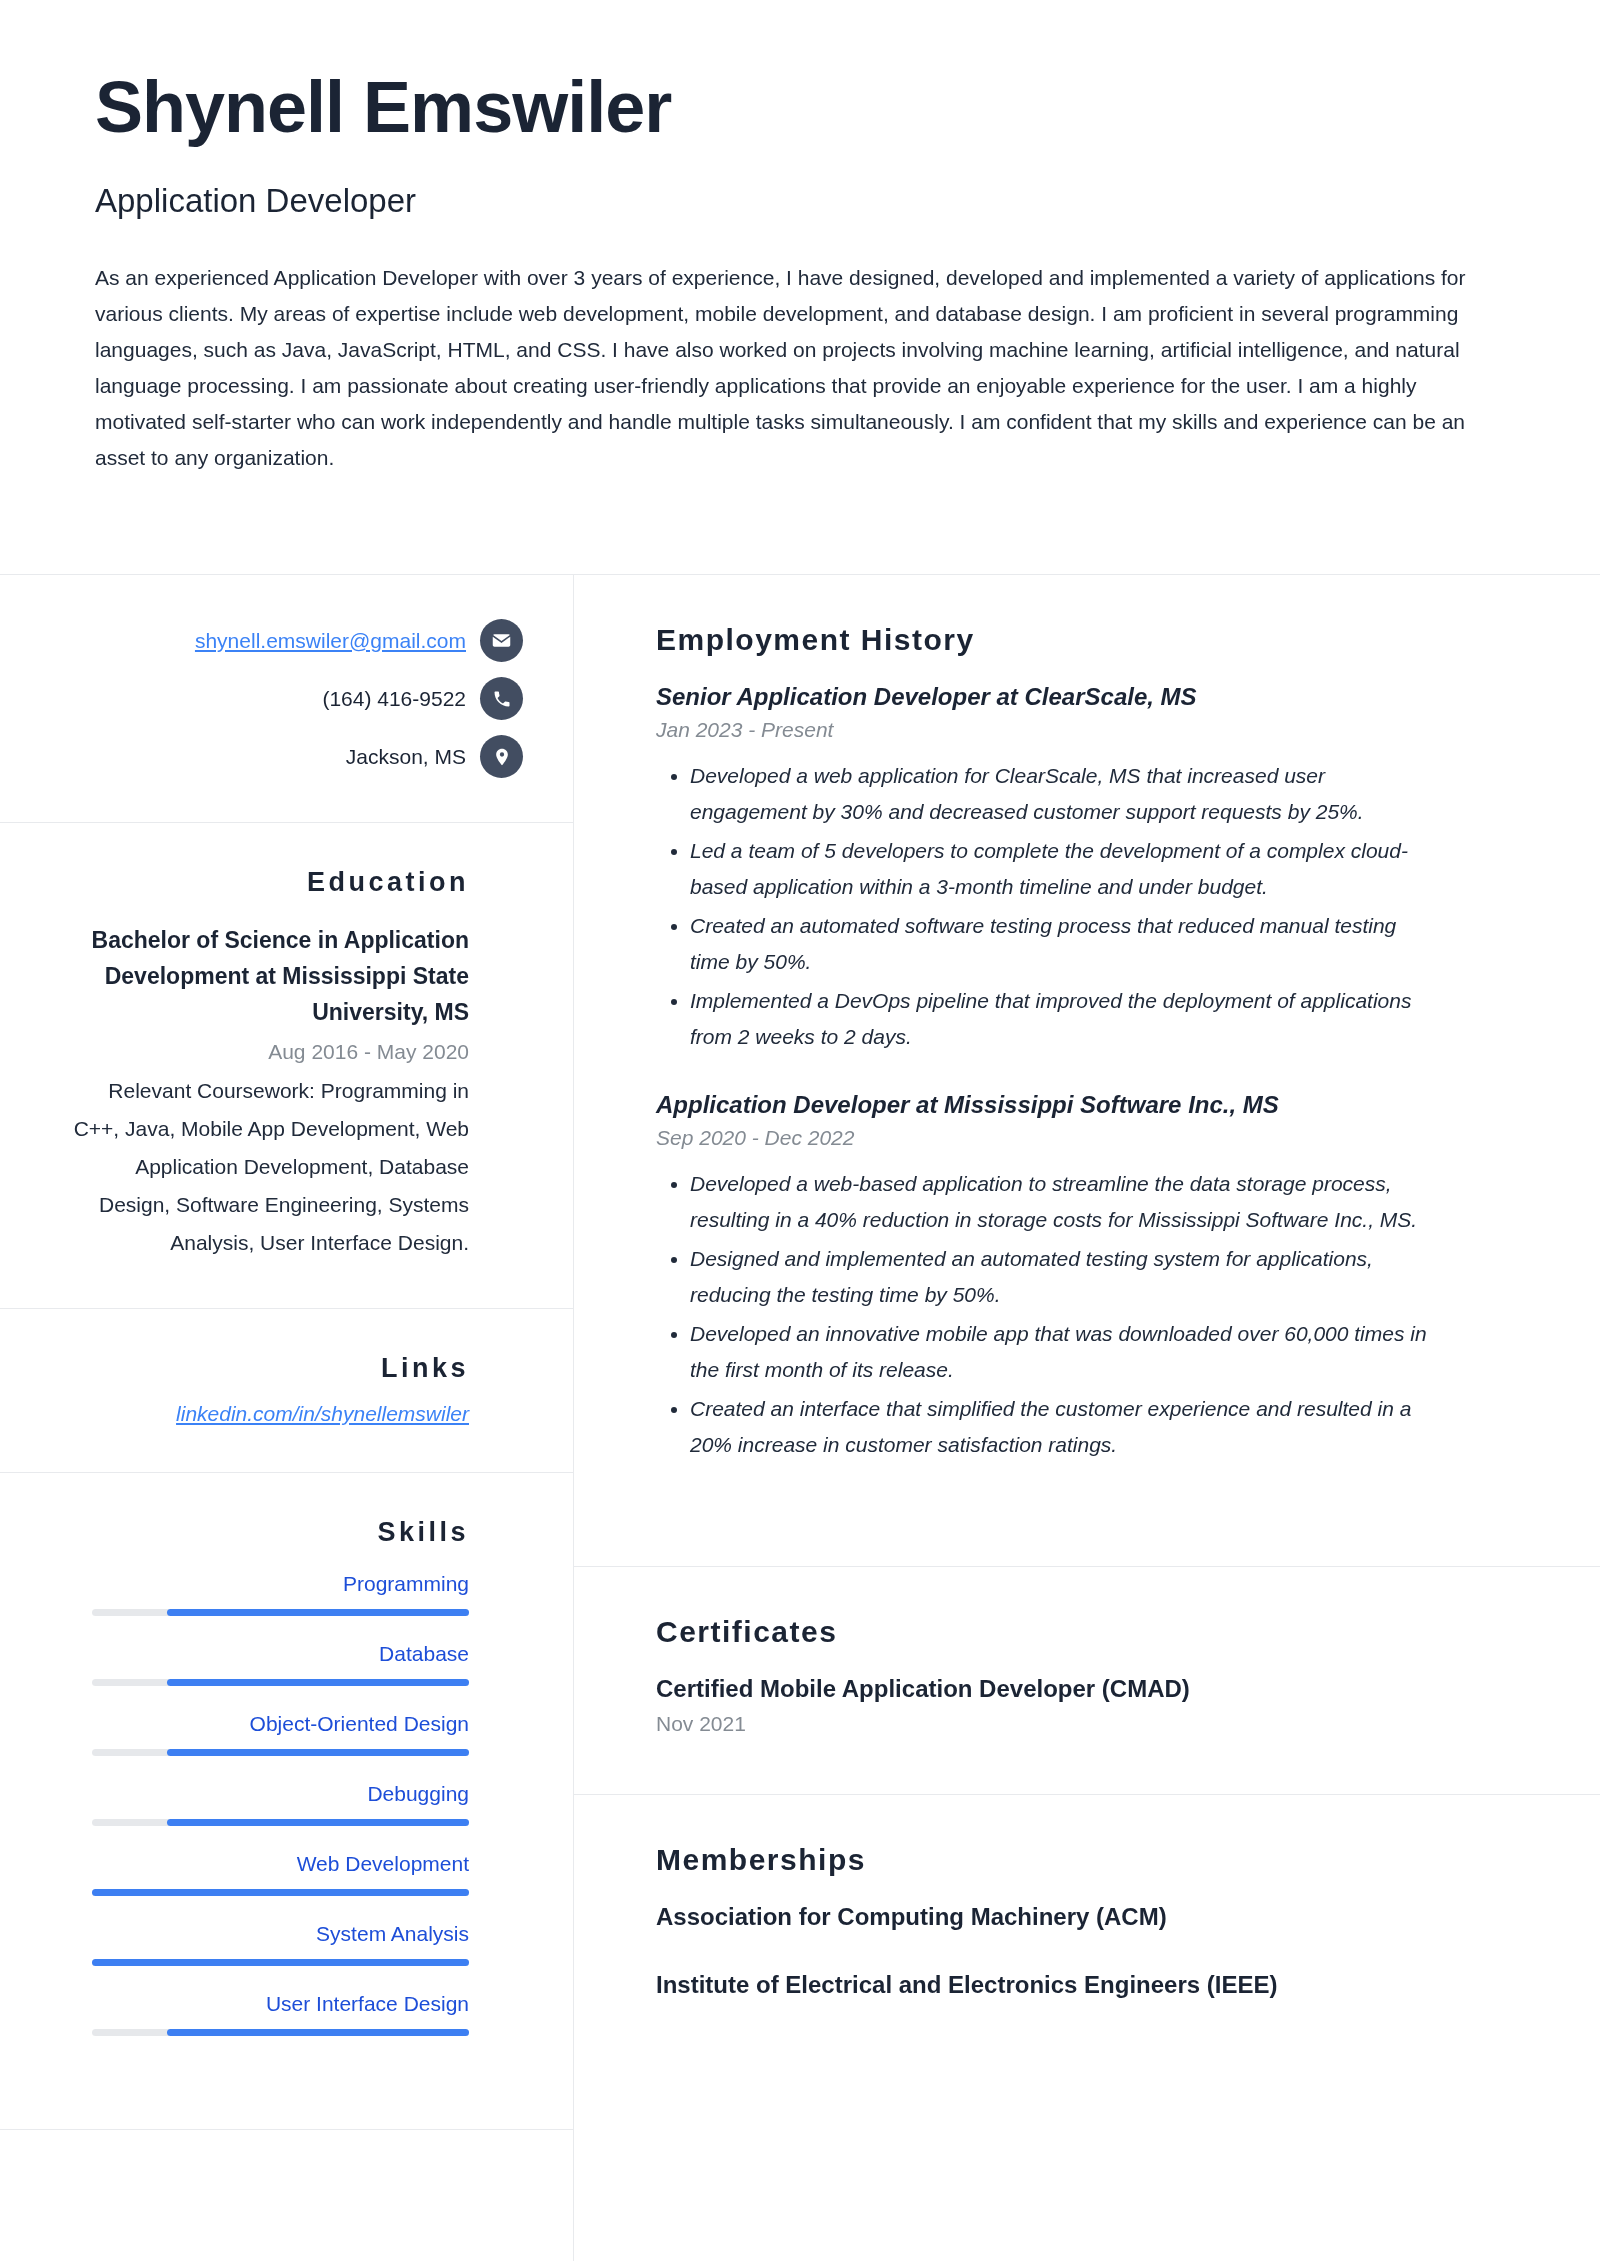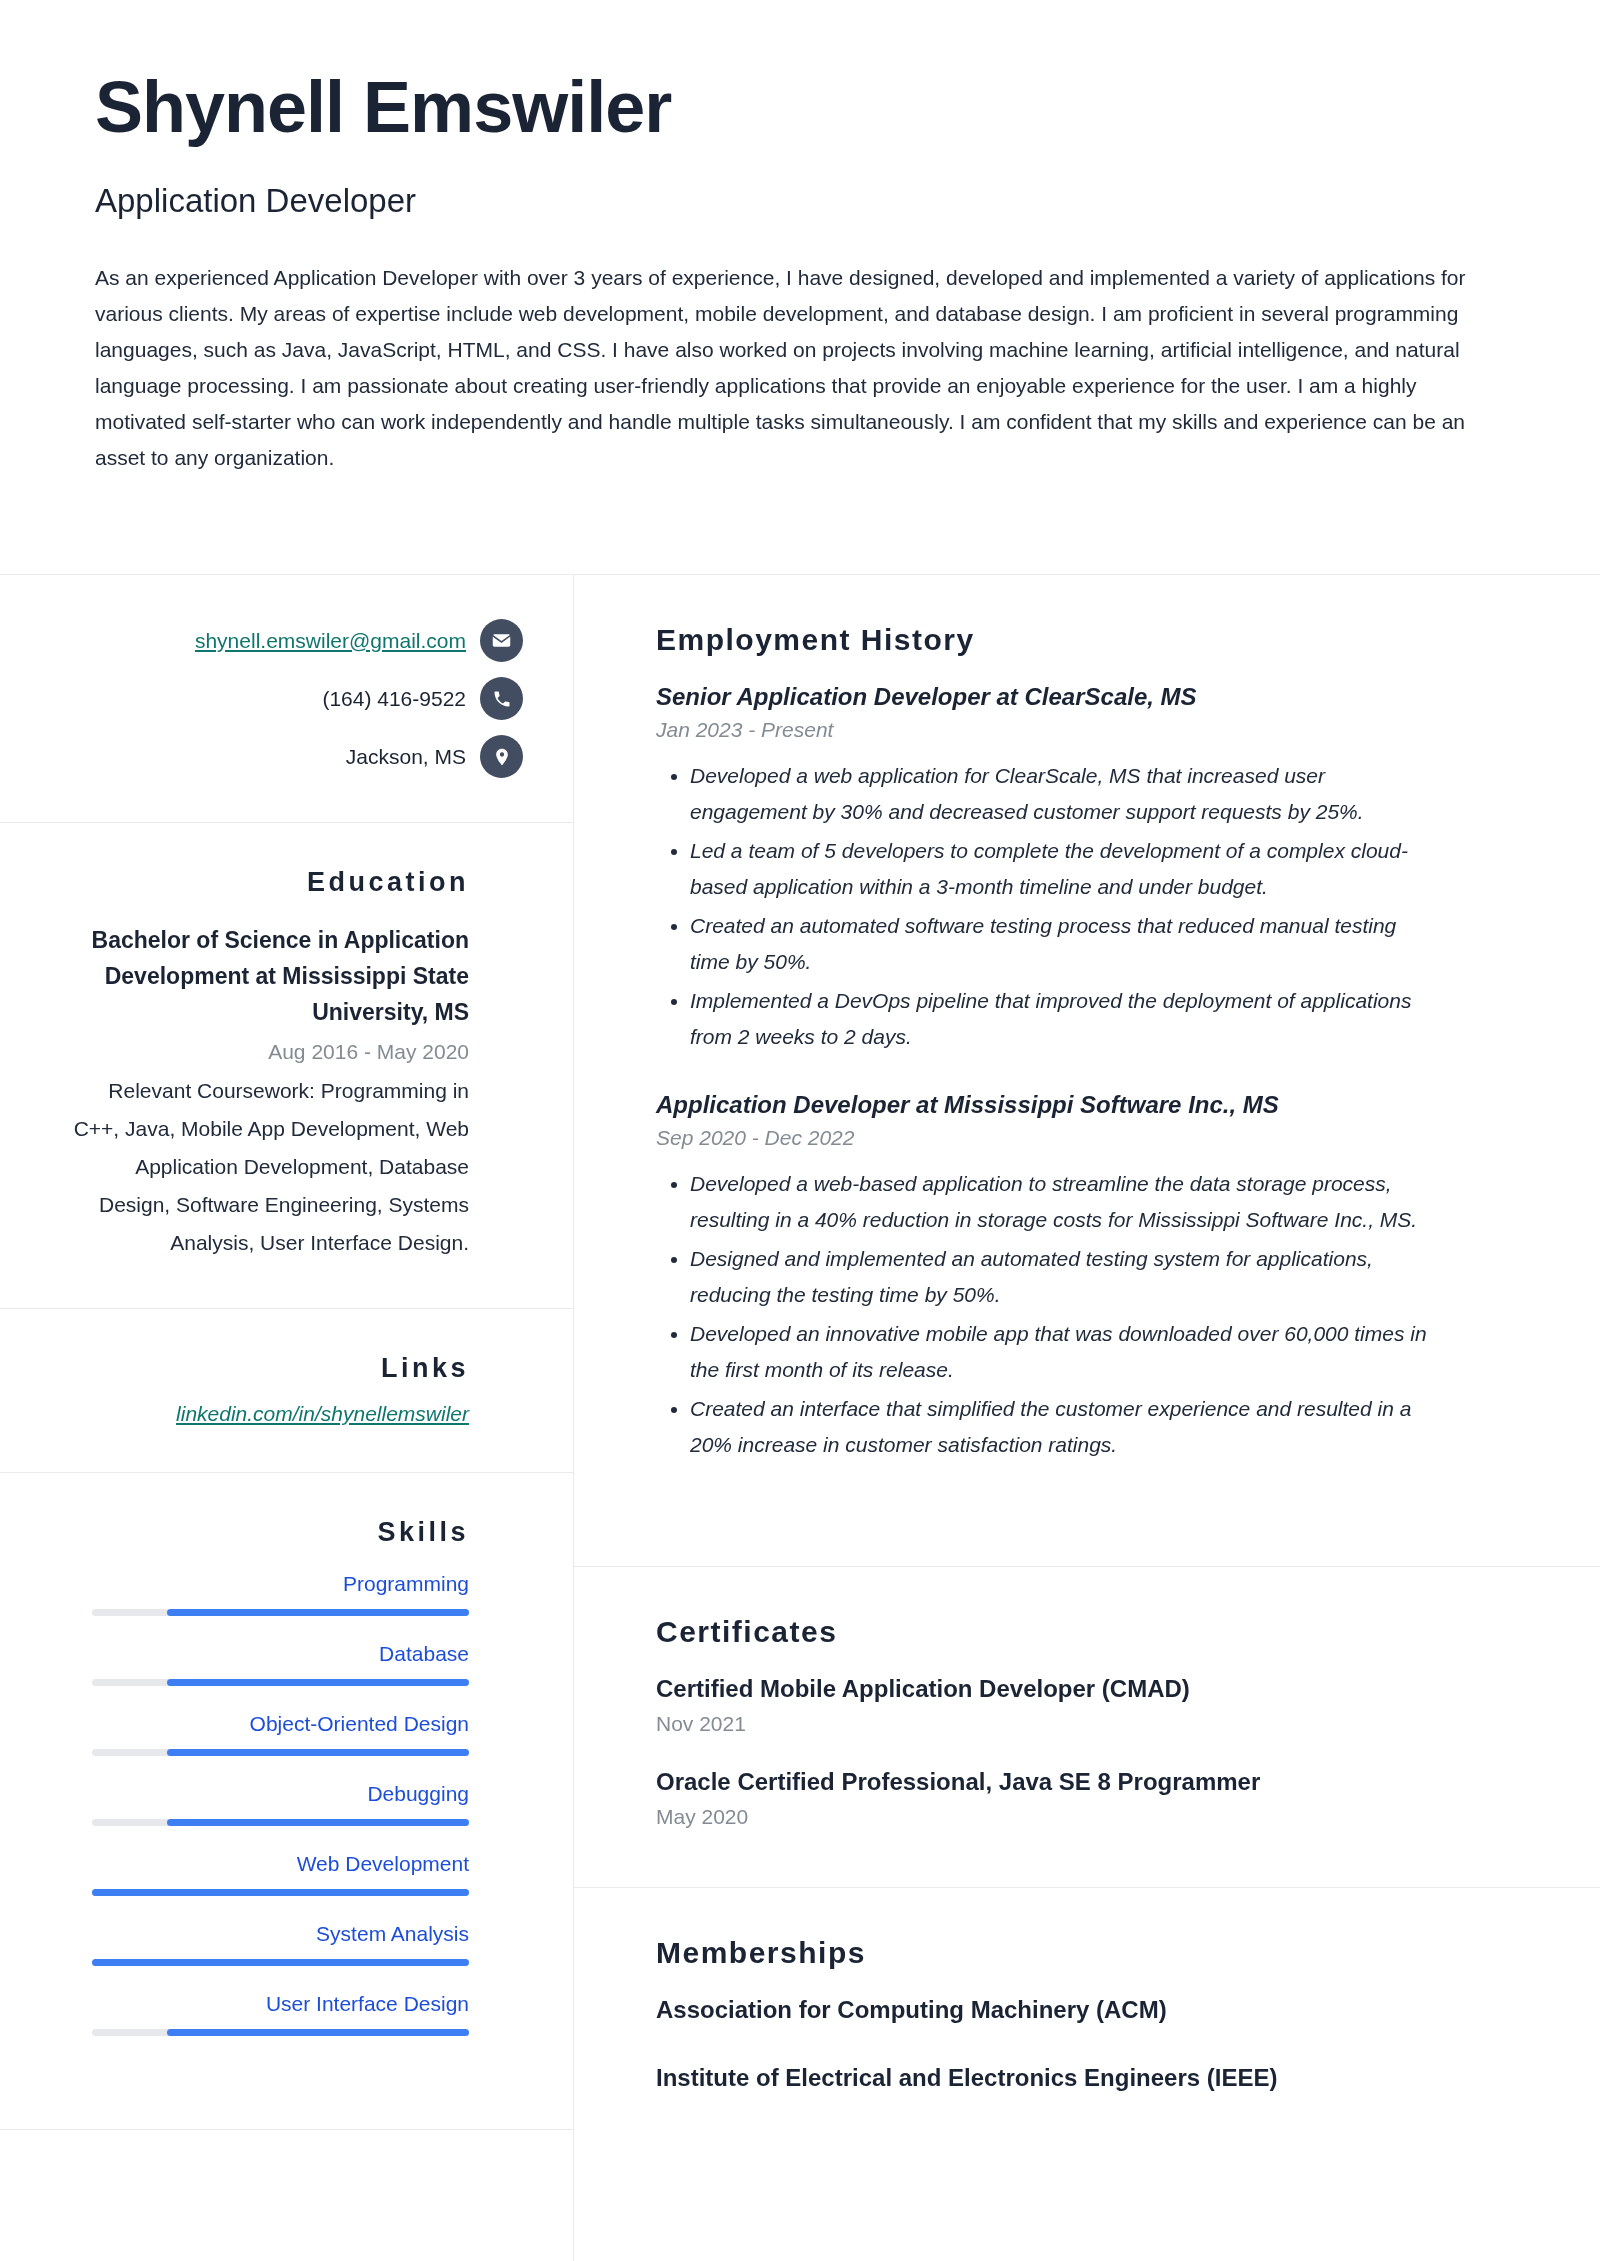--- a/index.html
+++ b/index.html
@@ -15,21 +15,21 @@
   .summary { margin-top:40px; width:1415px; font-size:21px; line-height:36px; color:#212b3b; }
   
   .columns { display:flex; border-top:1px solid #e8eaed; min-height:1699px; }
   .sidebar { width:574px; border-right:1px solid #e8eaed; }
   .main { flex:1; }
   
   .contact-section { padding:44px 50px 44px 40px; border-bottom:1px solid #e8eaed; }
   .contact-row { display:flex; align-items:center; justify-content:flex-end; gap:14px; margin-bottom:15px; font-size:21px; }
   .contact-row:last-child { margin-bottom:0; }
   .icon-circle { width:43px; height:43px; border-radius:50%; background:#424d61; display:flex; align-items:center; justify-content:center; flex:none; }
-  a.blue-link { color:#0f766e; text-decoration:underline; }
+  a.blue-link { color:#3b82f6; text-decoration:underline; }
   .side-section { padding:44px 104px 46px 65px; border-bottom:1px solid #e8eaed; text-align:right; }
   .side-section.last { border-bottom:none; }
   .side-heading { font-size:27px; font-weight:700; letter-spacing:3.5px; color:#1b2434; margin-bottom:24px; }
   .degree { font-size:23px; font-weight:700; line-height:36px; }
   .side-dates { font-size:21px; color:#848b93; margin:10px 0 8px; }
   .coursework { font-size:21px; line-height:38px; color:#212b3b; }
   .links-section .side-heading { margin-bottom:18px; }
   .link-item { font-size:21px;font-style:italic; }
   .skill-item { margin-bottom:26px; }
   .skill-item:last-child { margin-bottom:0; }
@@ -188,24 +188,20 @@
           </ul>
         </div>
       </div>
 
       <div class="main-section">
         <div class="main-heading">Certificates</div>
         <div class="cert-item">
           <div class="cert-name">Certified Mobile Application Developer (CMAD)</div>
           <div class="cert-date">Nov 2021</div>
         </div>
-        <div class="cert-item">
-          <div class="cert-name">Oracle Certified Professional, Java SE 8 Programmer</div>
-          <div class="cert-date">May 2020</div>
-        </div>
       </div>
 
       <div class="main-section last">
         <div class="main-heading">Memberships</div>
         <div class="membership-item">Association for Computing Machinery (ACM)</div>
         <div class="membership-item">Institute of Electrical and Electronics Engineers (IEEE)</div>
       </div>
 
     </div>
   </div>

